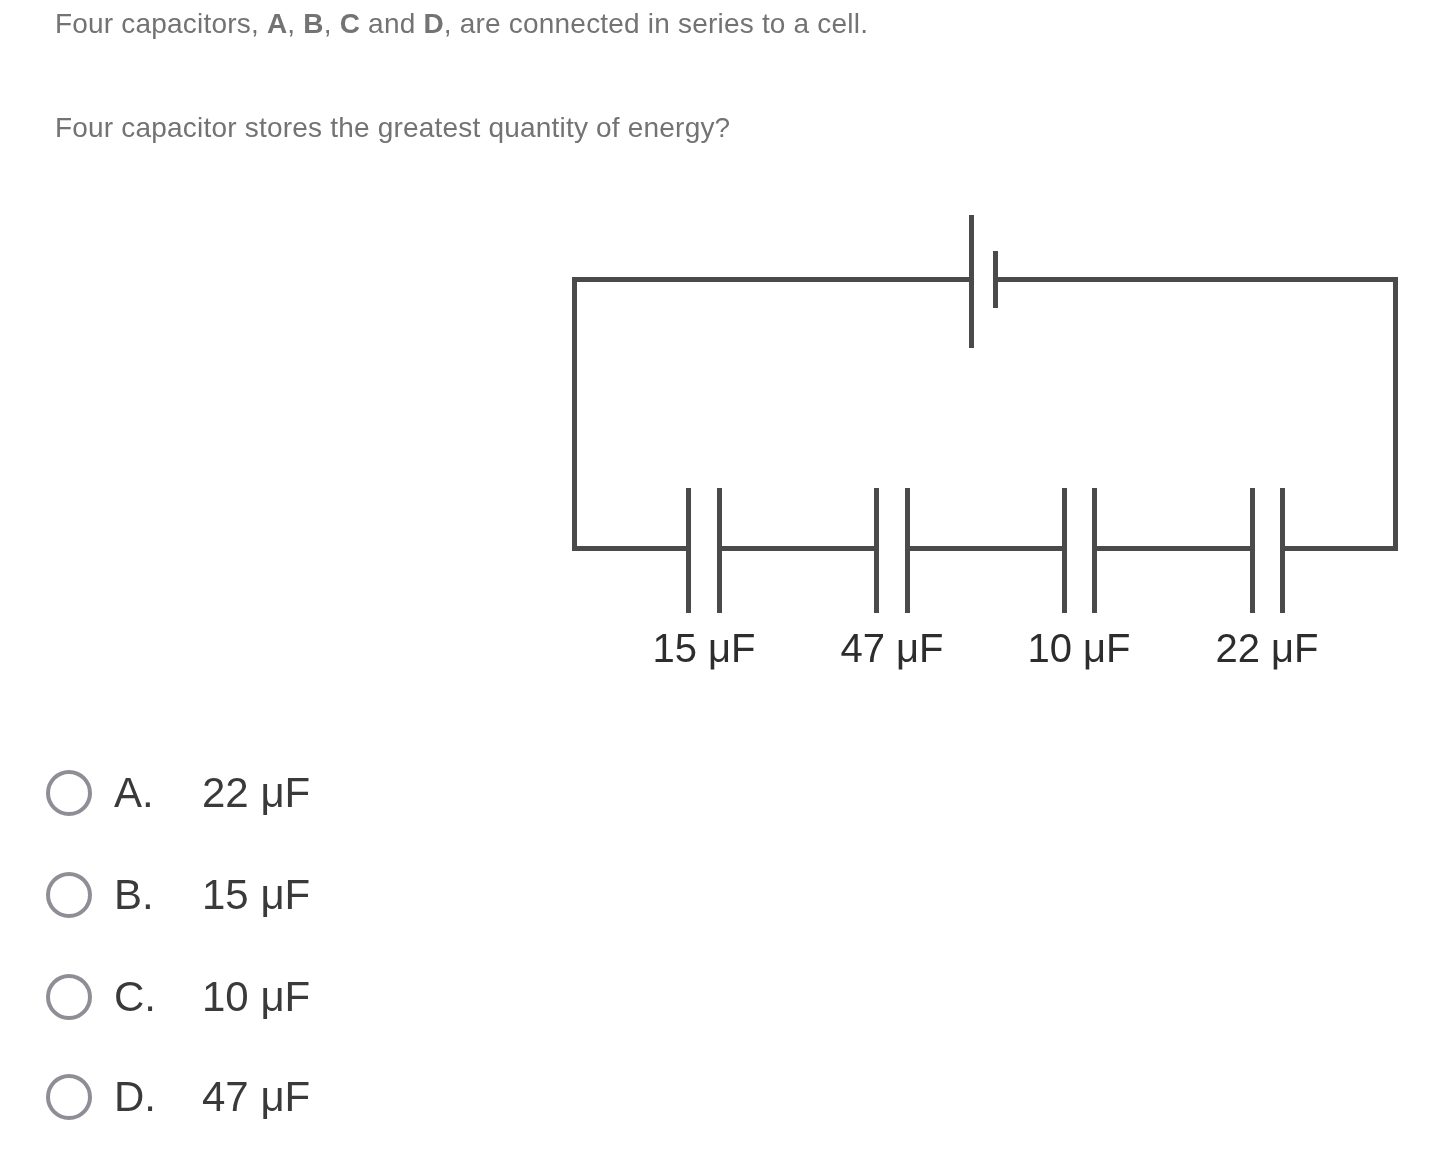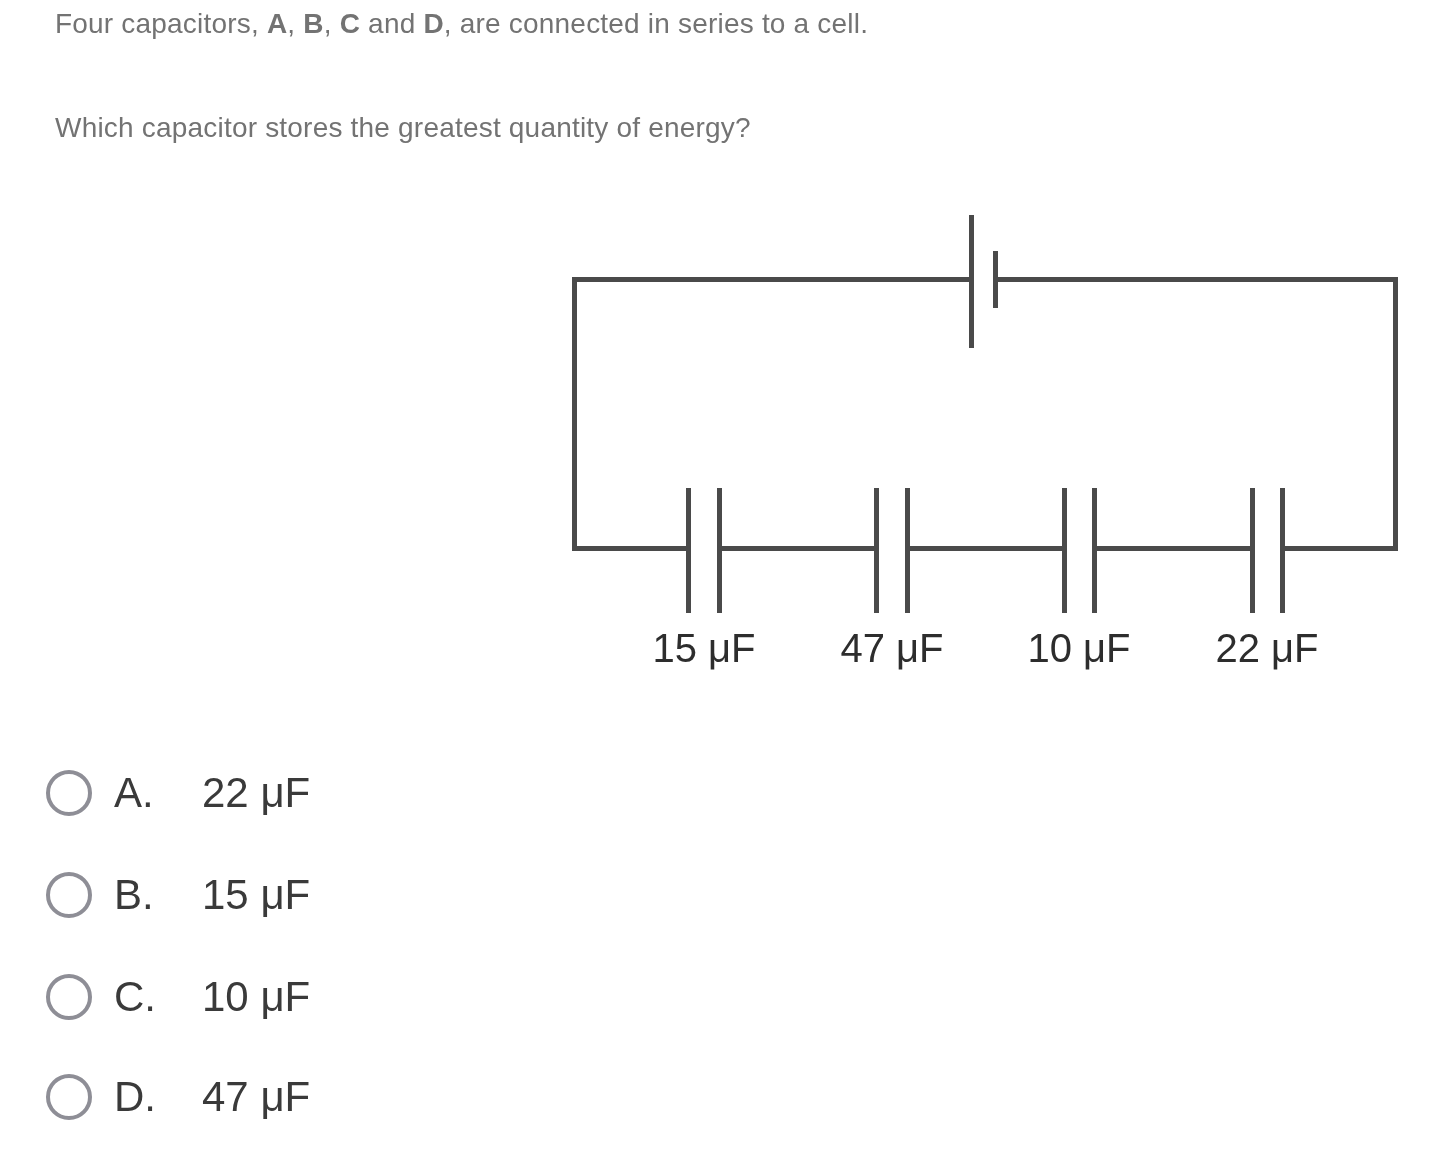--- a/index.html
+++ b/index.html
@@ -66,21 +66,21 @@
     white-space: nowrap;
   }
 </style>
 </head>
 <body>
 
 <div id="screen">
 
   <div class="q-line" style="top: 8px;"><span>Four capacitors, </span><span class="b">A</span><span>, </span><span class="b">B</span><span>, </span><span class="b">C</span><span> and </span><span class="b">D</span><span>, are connected in series to a cell.</span></div>
 
-  <div class="q-line" style="top: 112px;">Which capacitor stores the greatest quantity of energy?</div>
+  <div class="q-line" style="top: 112px;">Four capacitor stores the greatest quantity of energy?</div>
 
   <div>
 
     <div class="wire" style="left:572px; top:277px; width:399px; height:5px;"></div>
     <div class="wire" style="left:998px; top:277px; width:400px; height:5px;"></div>
 
     <div class="wire" style="left:572px; top:277px; width:5px; height:274px;"></div>
     <div class="wire" style="left:1393px; top:277px; width:5px; height:274px;"></div>
 
     <div class="wire" style="left:969px; top:215px; width:5px; height:133px;"></div>

